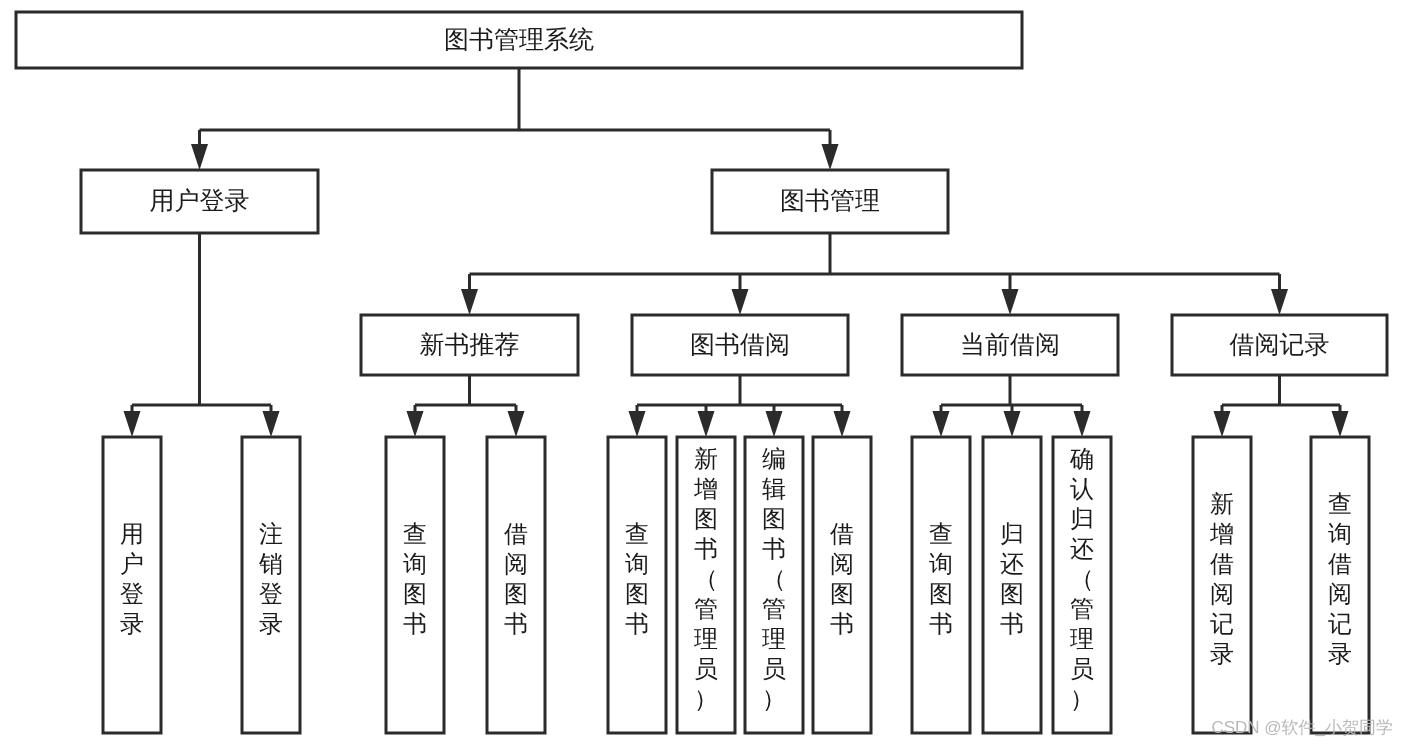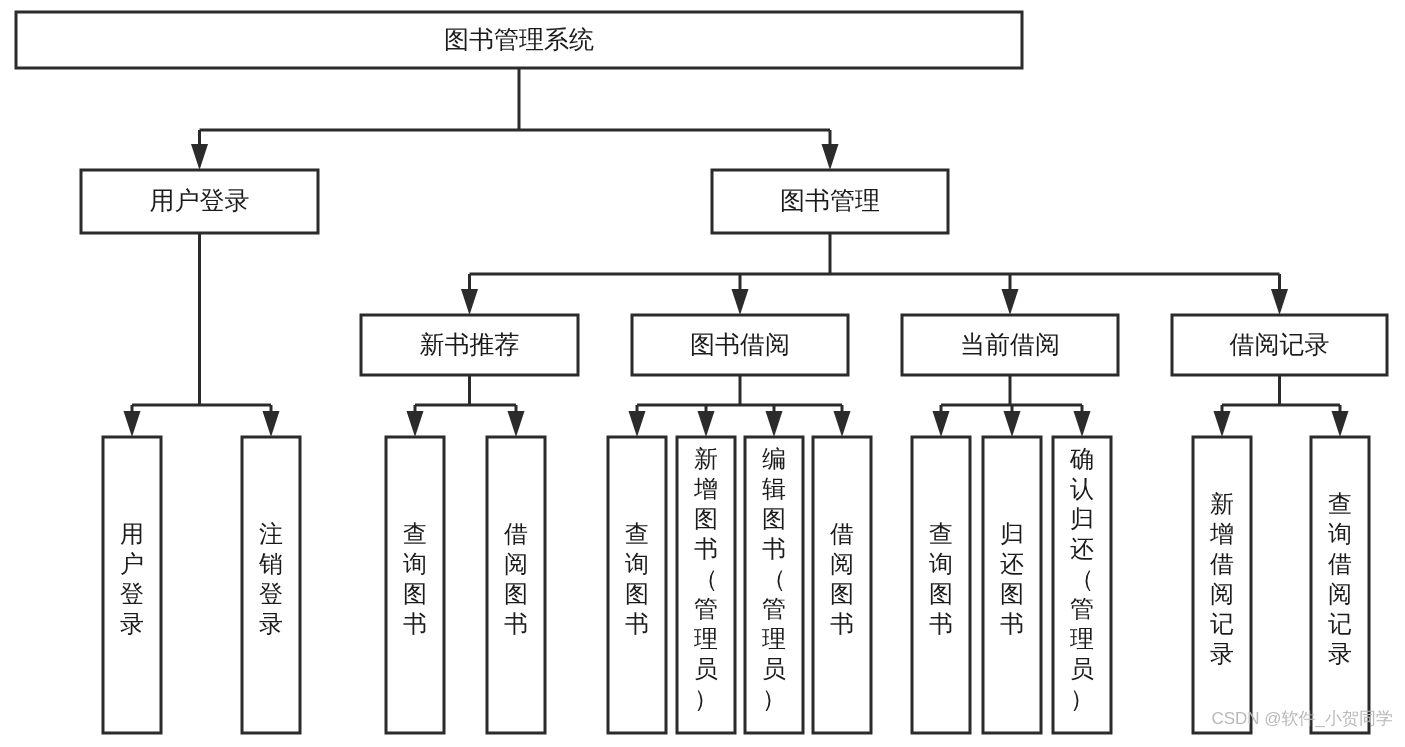--- a/index.html
+++ b/index.html
@@ -45,21 +45,21 @@
   .node-label-h {
     font-family: "Liberation Sans", "DejaVu Sans", sans-serif;
     font-size: 25px;
     fill: #1b1b1b;
     text-anchor: middle;
     dominant-baseline: middle;
   }
   .watermark {
     position: absolute;
     right: 12px;
-    bottom: 17px;
+    bottom: 8px;
     font-family: "Liberation Sans", "DejaVu Sans", sans-serif;
     font-size: 17px;
     color: #b9b9b9;
     white-space: nowrap;
     user-select: none;
   }
 </style>
 </head>
 <body>
 

